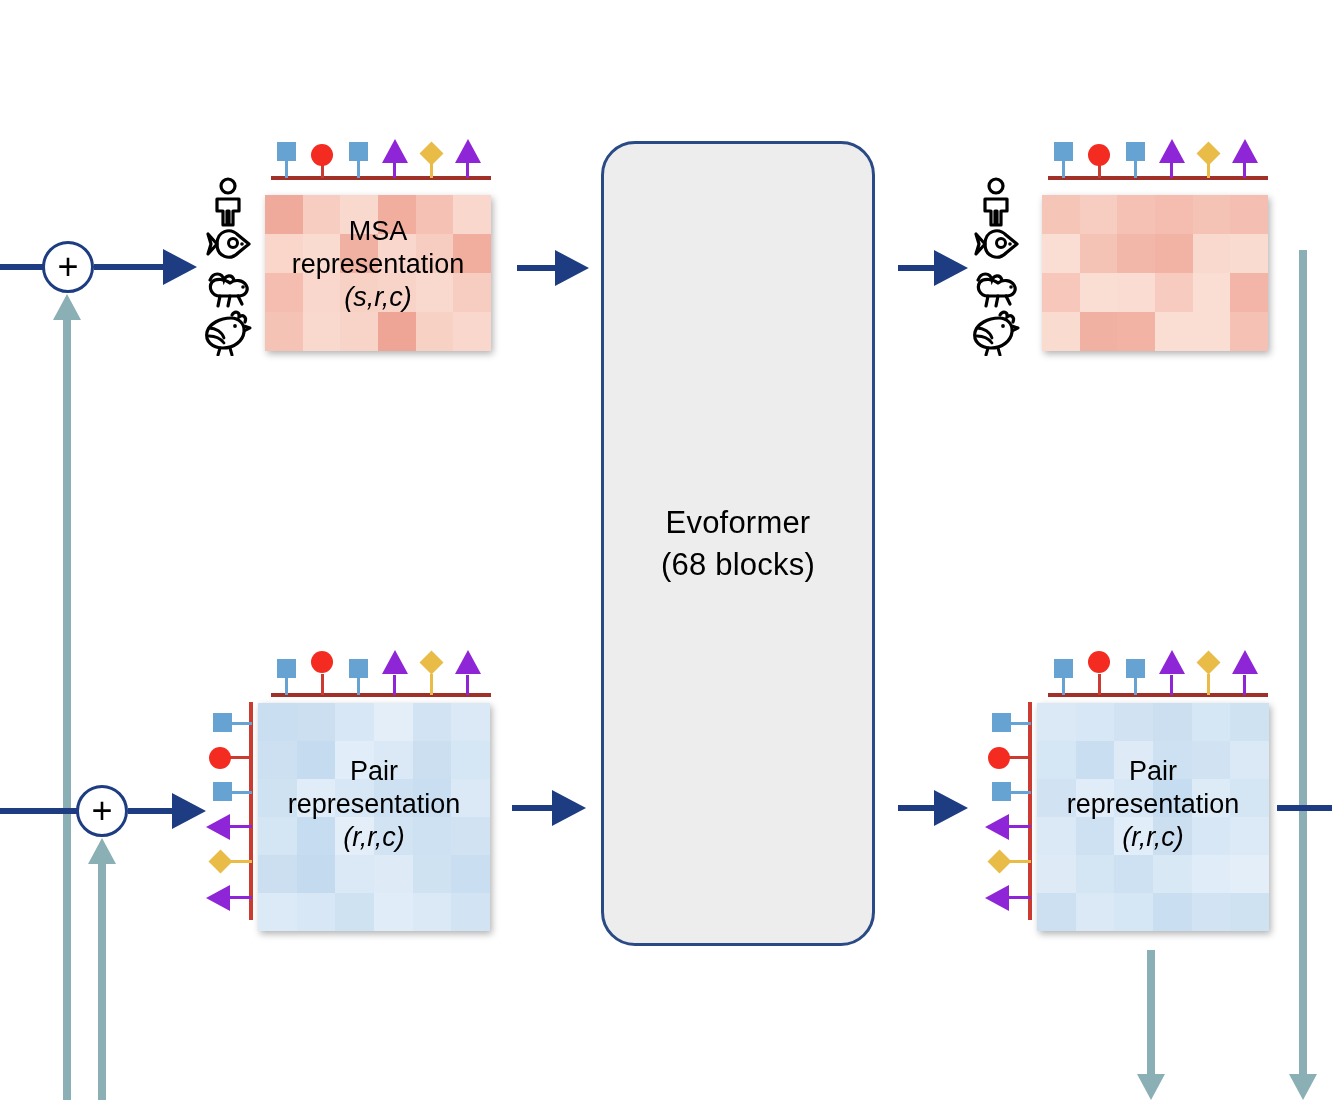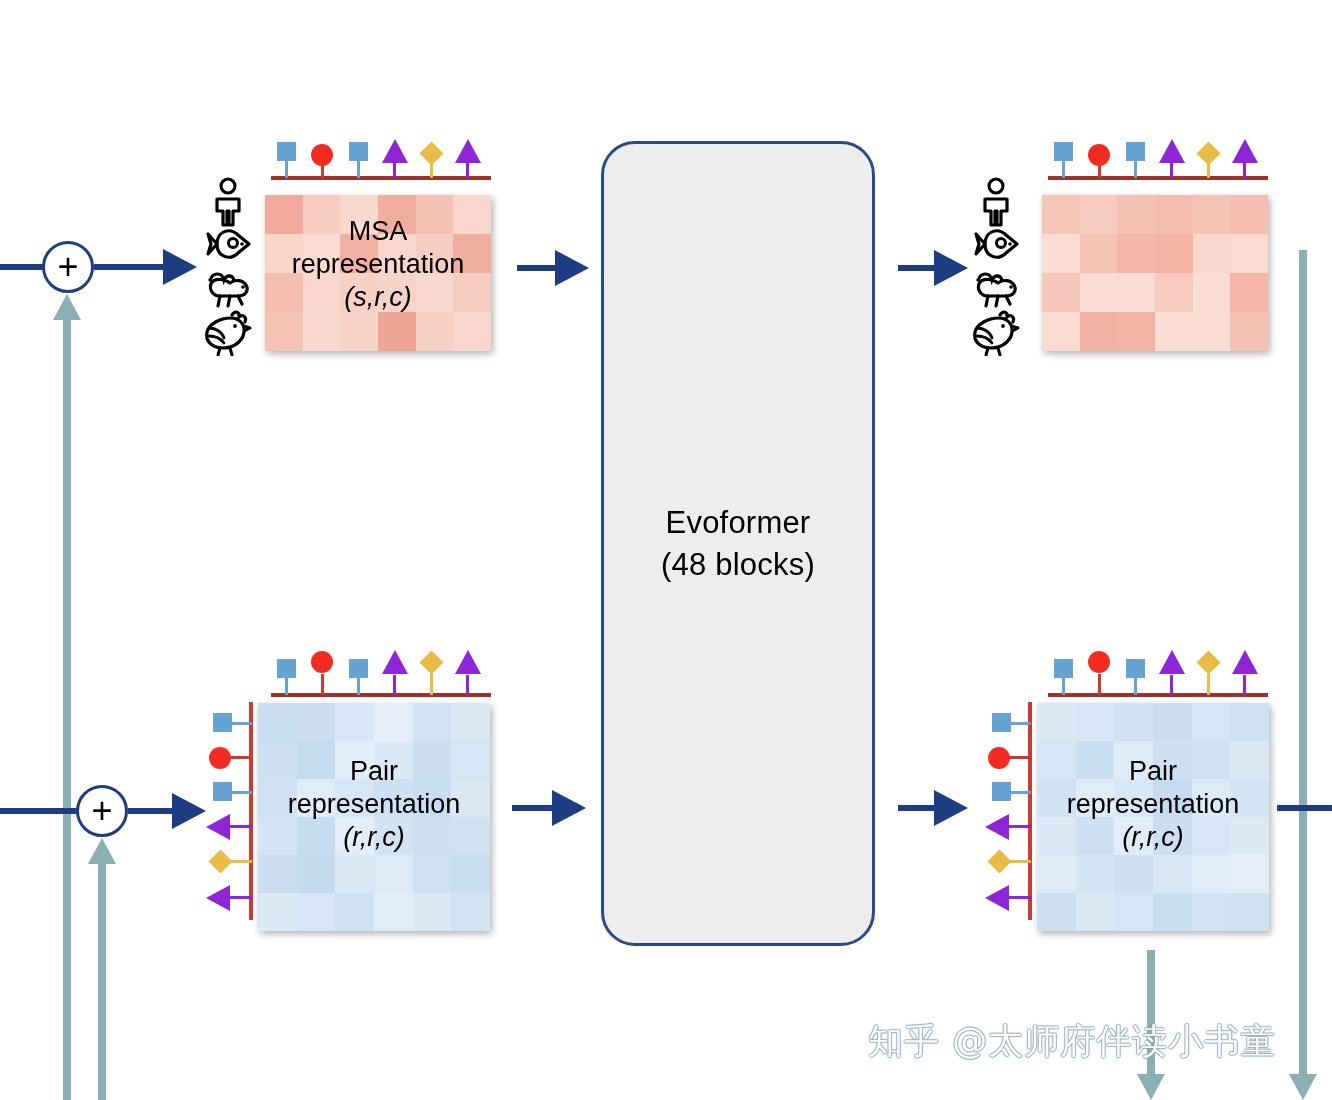--- a/index.html
+++ b/index.html
@@ -163,21 +163,21 @@
   }
 </style>
 </head>
 <body>
 
 <div id="stage">
 
   <div id="evoformer-box" class="abs">
     <div id="evoformer-label">
       <span>Evoformer</span><br>
-      <span>(48 blocks)</span>
+      <span>(68 blocks)</span>
     </div>
   </div>
 
   <div class="navy-line" style="left:0px; top:264px; width:56px; height:6px;"></div>
   <div class="plus-node" style="left:42px; top:241px;">
     <span>+</span>
   </div>
   <div class="navy-line" style="left:94px; top:264px; width:85px; height:6px;"></div>
   <div class="navy-arrow-r" style="left:163px; top:249px;"></div>
 
@@ -495,15 +495,14 @@
   </div>
 
   <div class="navy-line" style="left:1277px; top:805px; width:55px; height:6px;"></div>
 
   <div class="teal-line" style="left:1147px; top:950px; width:8px; height:132px;"></div>
   <div class="teal-arrow-down" style="left:1137px; top:1074px;"></div>
 
   <div class="teal-arrow-down" style="left:1289px; top:1074px;"></div>
   <div class="teal-line" style="left:1299px; top:953px; width:8px; height:129px;"></div>
 
-  <div id="watermark">知乎 @太师府伴读小书童</div>
 
 </div>
 
 </body></html>

